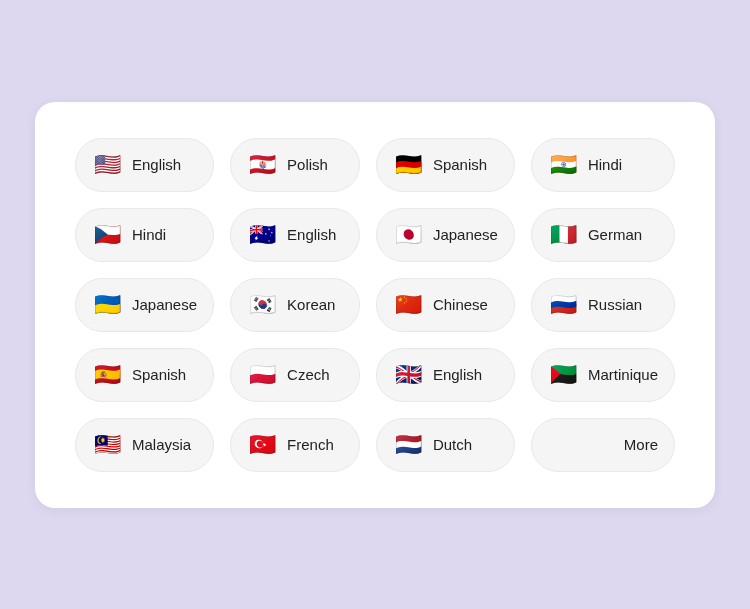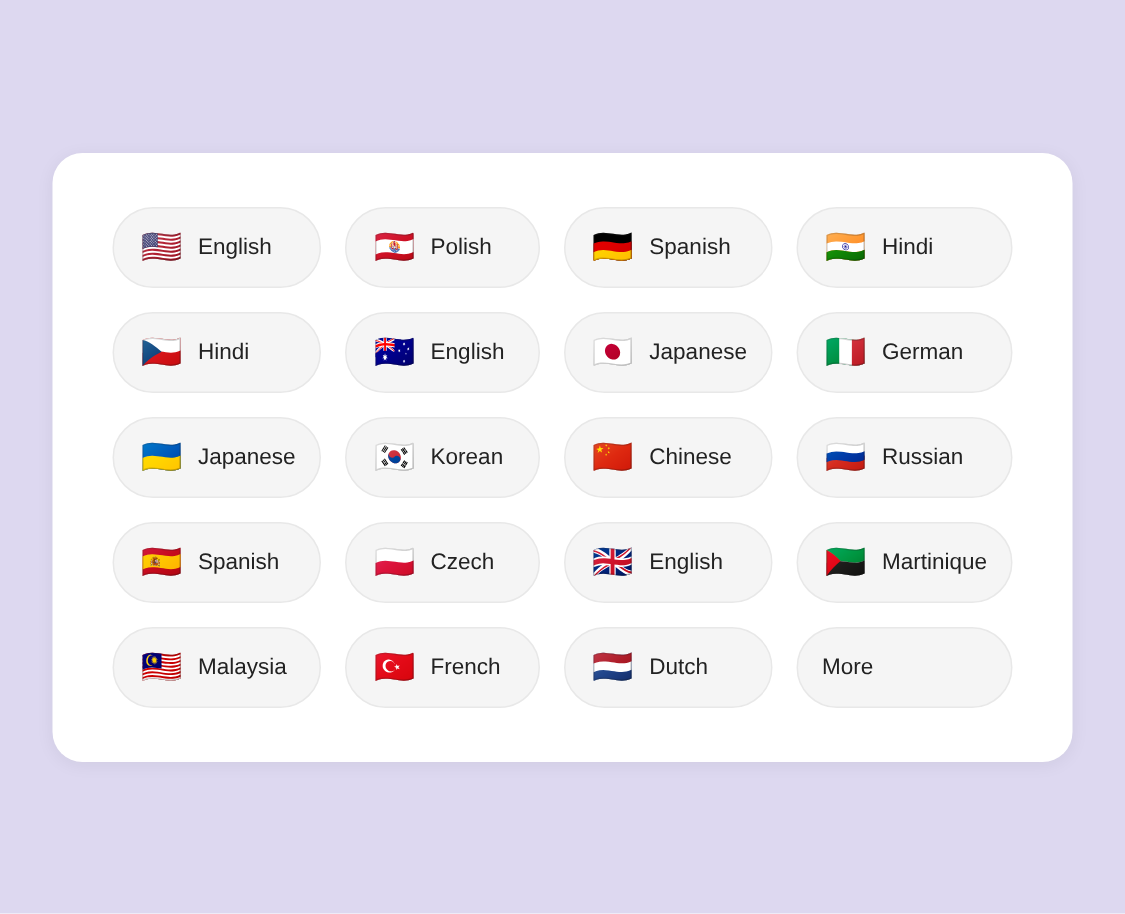--- a/index.html
+++ b/index.html
@@ -51,21 +51,21 @@
       overflow: hidden;
       flex-shrink: 0;
       display: flex;
       align-items: center;
       justify-content: center;
       font-size: 22px;
       line-height: 1;
     }
 
     .more-btn {
-      justify-content: flex-start;
+      justify-content: flex-end;
     }
   </style>
 </head>
 <body>
 
 <div class="card">
   <div class="grid" id="grid-container">
   <button class="lang-btn">
         <span class="flag">🇺🇸</span>
         <span>English</span>

